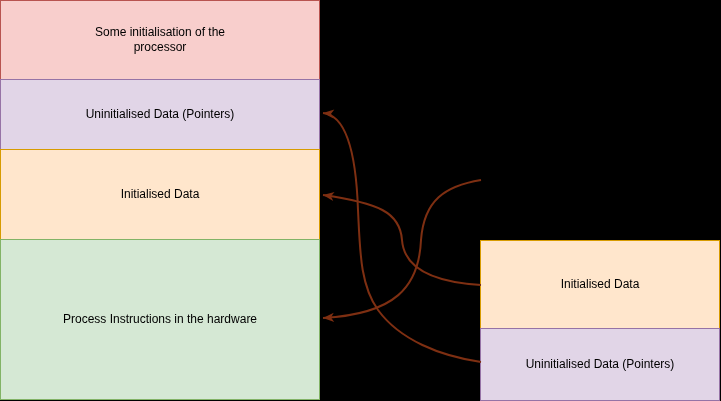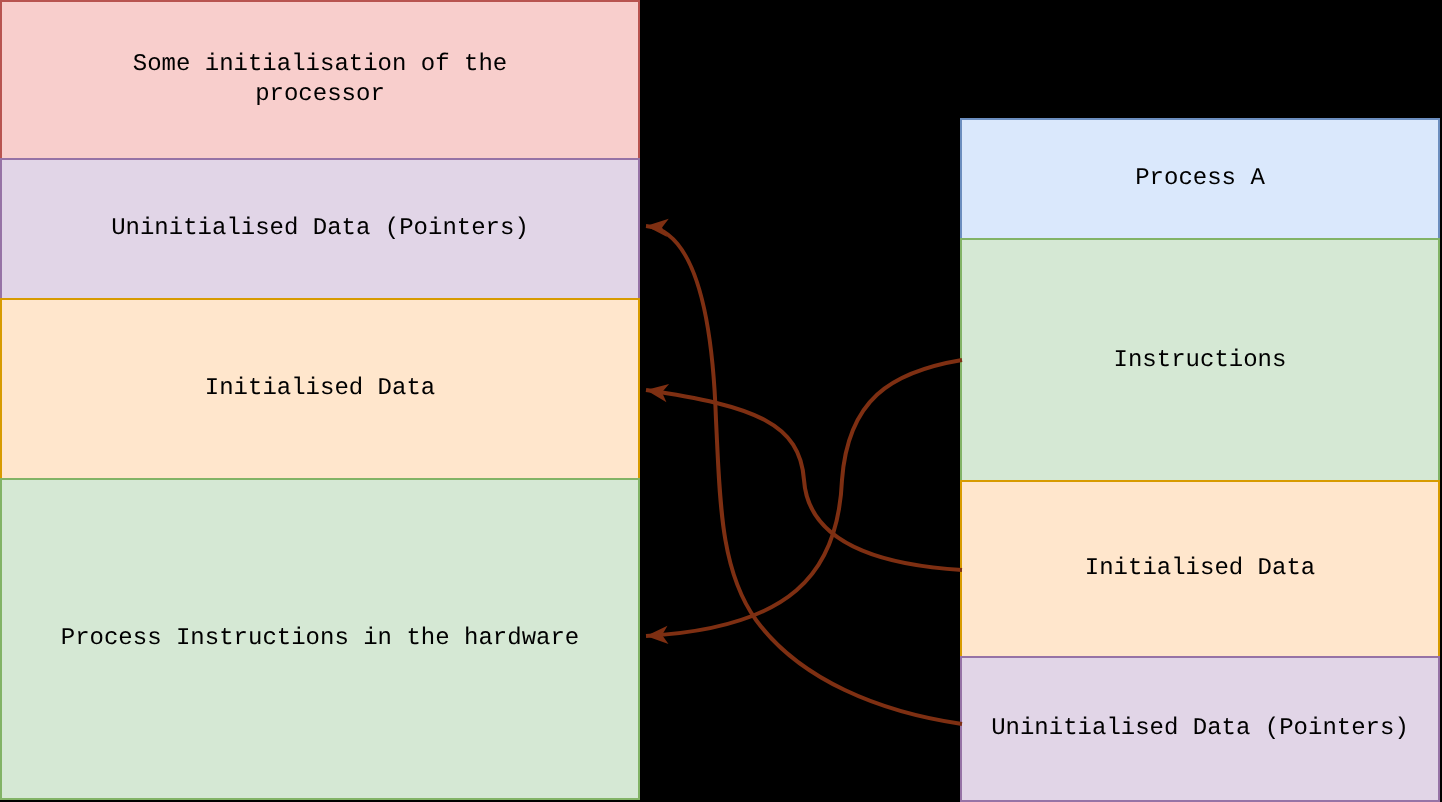--- a/index.html
+++ b/index.html
@@ -3,21 +3,21 @@
 <meta charset="utf-8">
 <style>
   html, body { margin: 0; padding: 0; }
   body { background: #000; }
   #canvas {
     position: relative;
     width: 721px;
     height: 401px;
     background: #000;
     overflow: hidden;
-    font-family: Liberation Mono, monospace;
+    font-family: Liberation Sans, sans-serif;
   }
   .box {
     position: absolute;
     box-sizing: border-box;
     border: 1px solid #666;
     display: flex;
     align-items: center;
     justify-content: center;
     text-align: center;
   }
@@ -61,26 +61,20 @@
   <div class="box l1" style="background: rgb(225, 213, 231); border-color: rgb(150, 115, 166);">
     <span class="box-label">Uninitialised Data (Pointers)</span>
   </div>
   <div class="box l2" style="background: rgb(255, 230, 204); border-color: rgb(215, 155, 0);">
     <span class="box-label">Initialised Data</span>
   </div>
   <div class="box l3" style="background: rgb(213, 232, 212); border-color: rgb(130, 179, 102);">
     <span class="box-label">Process Instructions in the hardware</span>
   </div>
 
-  <div class="box r0" style="background: rgb(218, 232, 252); border-color: rgb(108, 142, 191);">
-    <span class="box-label">Process A</span>
-  </div>
-  <div class="box r1" style="background: rgb(213, 232, 212); border-color: rgb(130, 179, 102);">
-    <span class="box-label">Instructions</span>
-  </div>
   <div class="box r2" style="background: rgb(255, 230, 204); border-color: rgb(215, 155, 0);">
     <span class="box-label">Initialised Data</span>
   </div>
   <div class="box r3" style="background: rgb(225, 213, 231); border-color: rgb(150, 115, 166);">
     <span class="box-label">Uninitialised Data (Pointers)</span>
   </div>
 
   <svg id="edges" viewBox="0 0 721 401" xmlns="http://www.w3.org/2000/svg">
     <defs>
       <marker id="arrowhead" viewBox="0 0 12 12" refX="12" refY="6" markerWidth="14" markerHeight="11" orient="auto" markerUnits="userSpaceOnUse">

